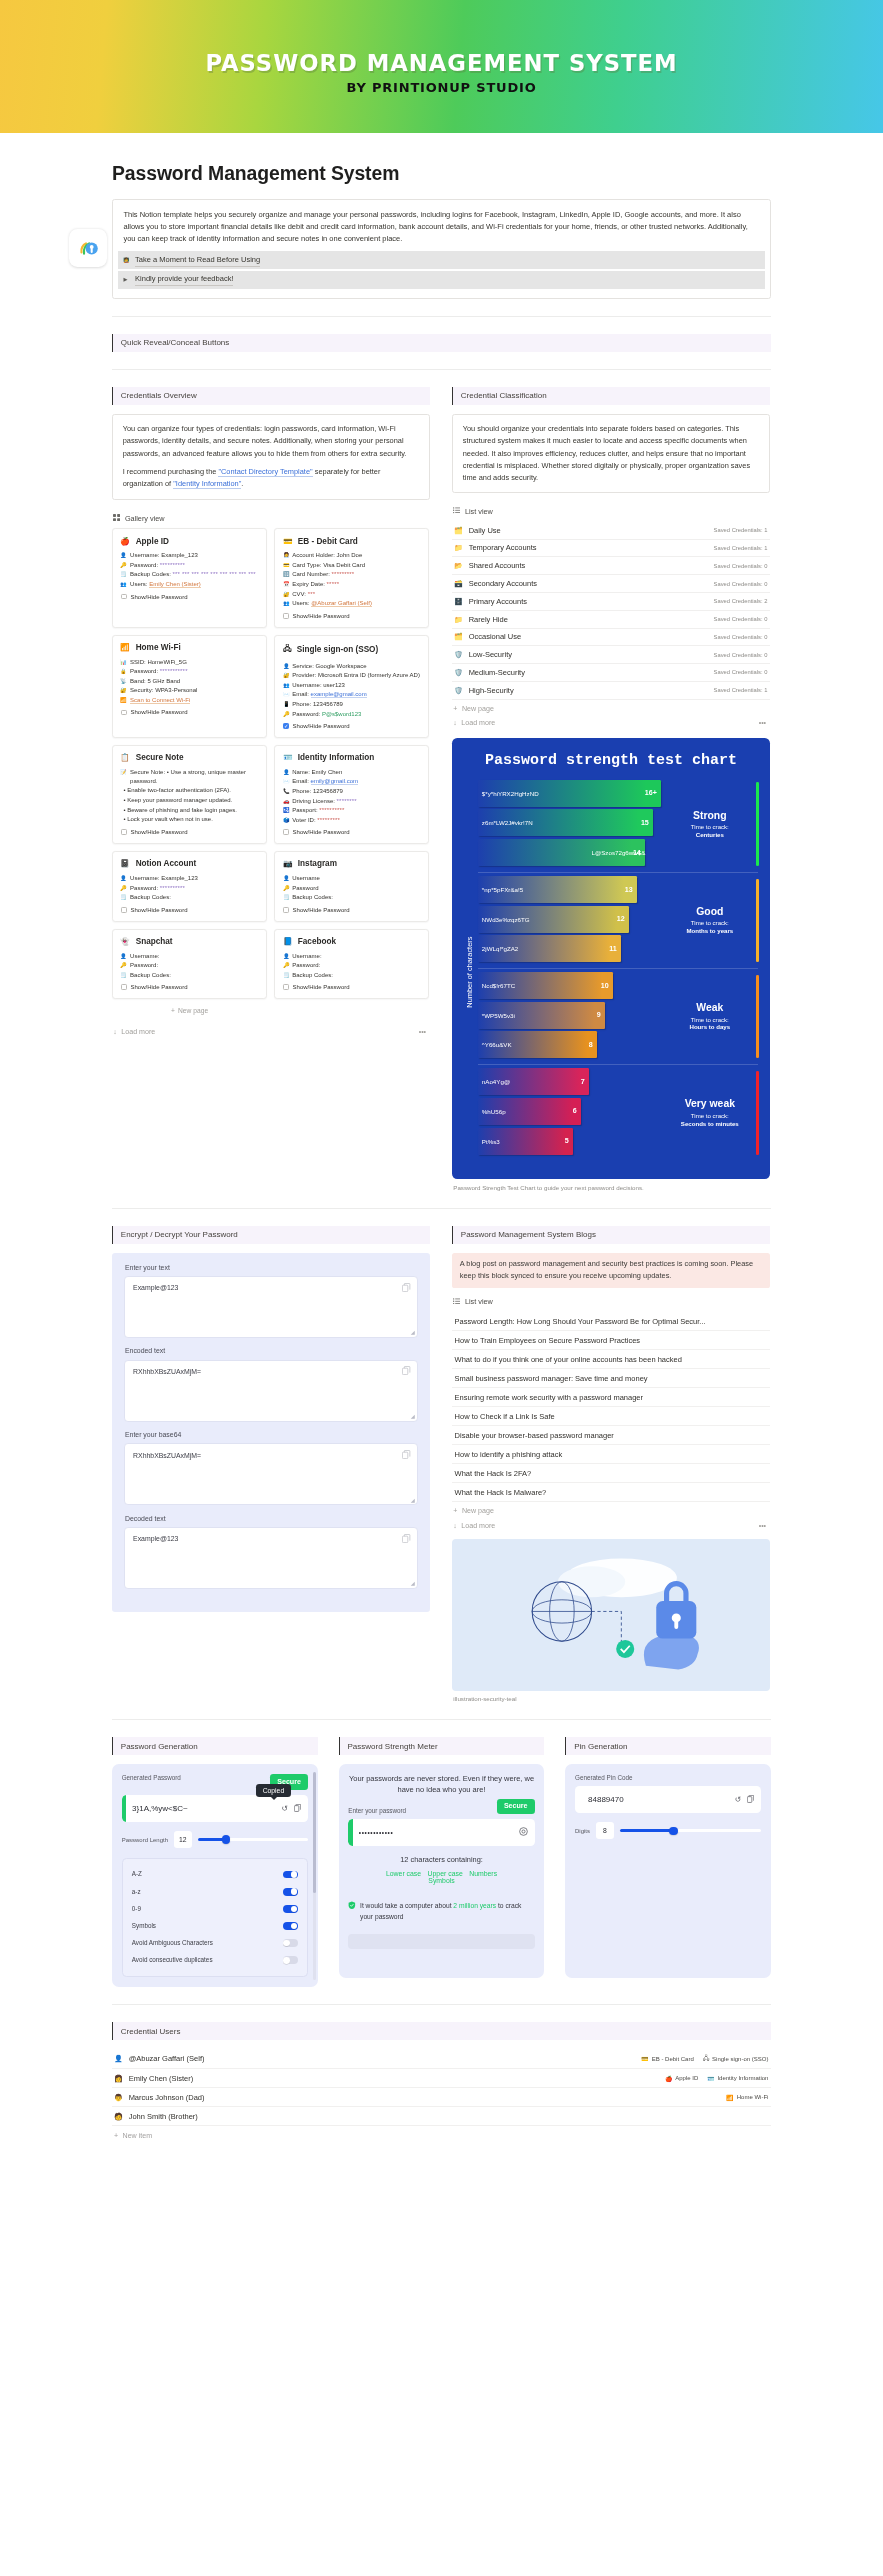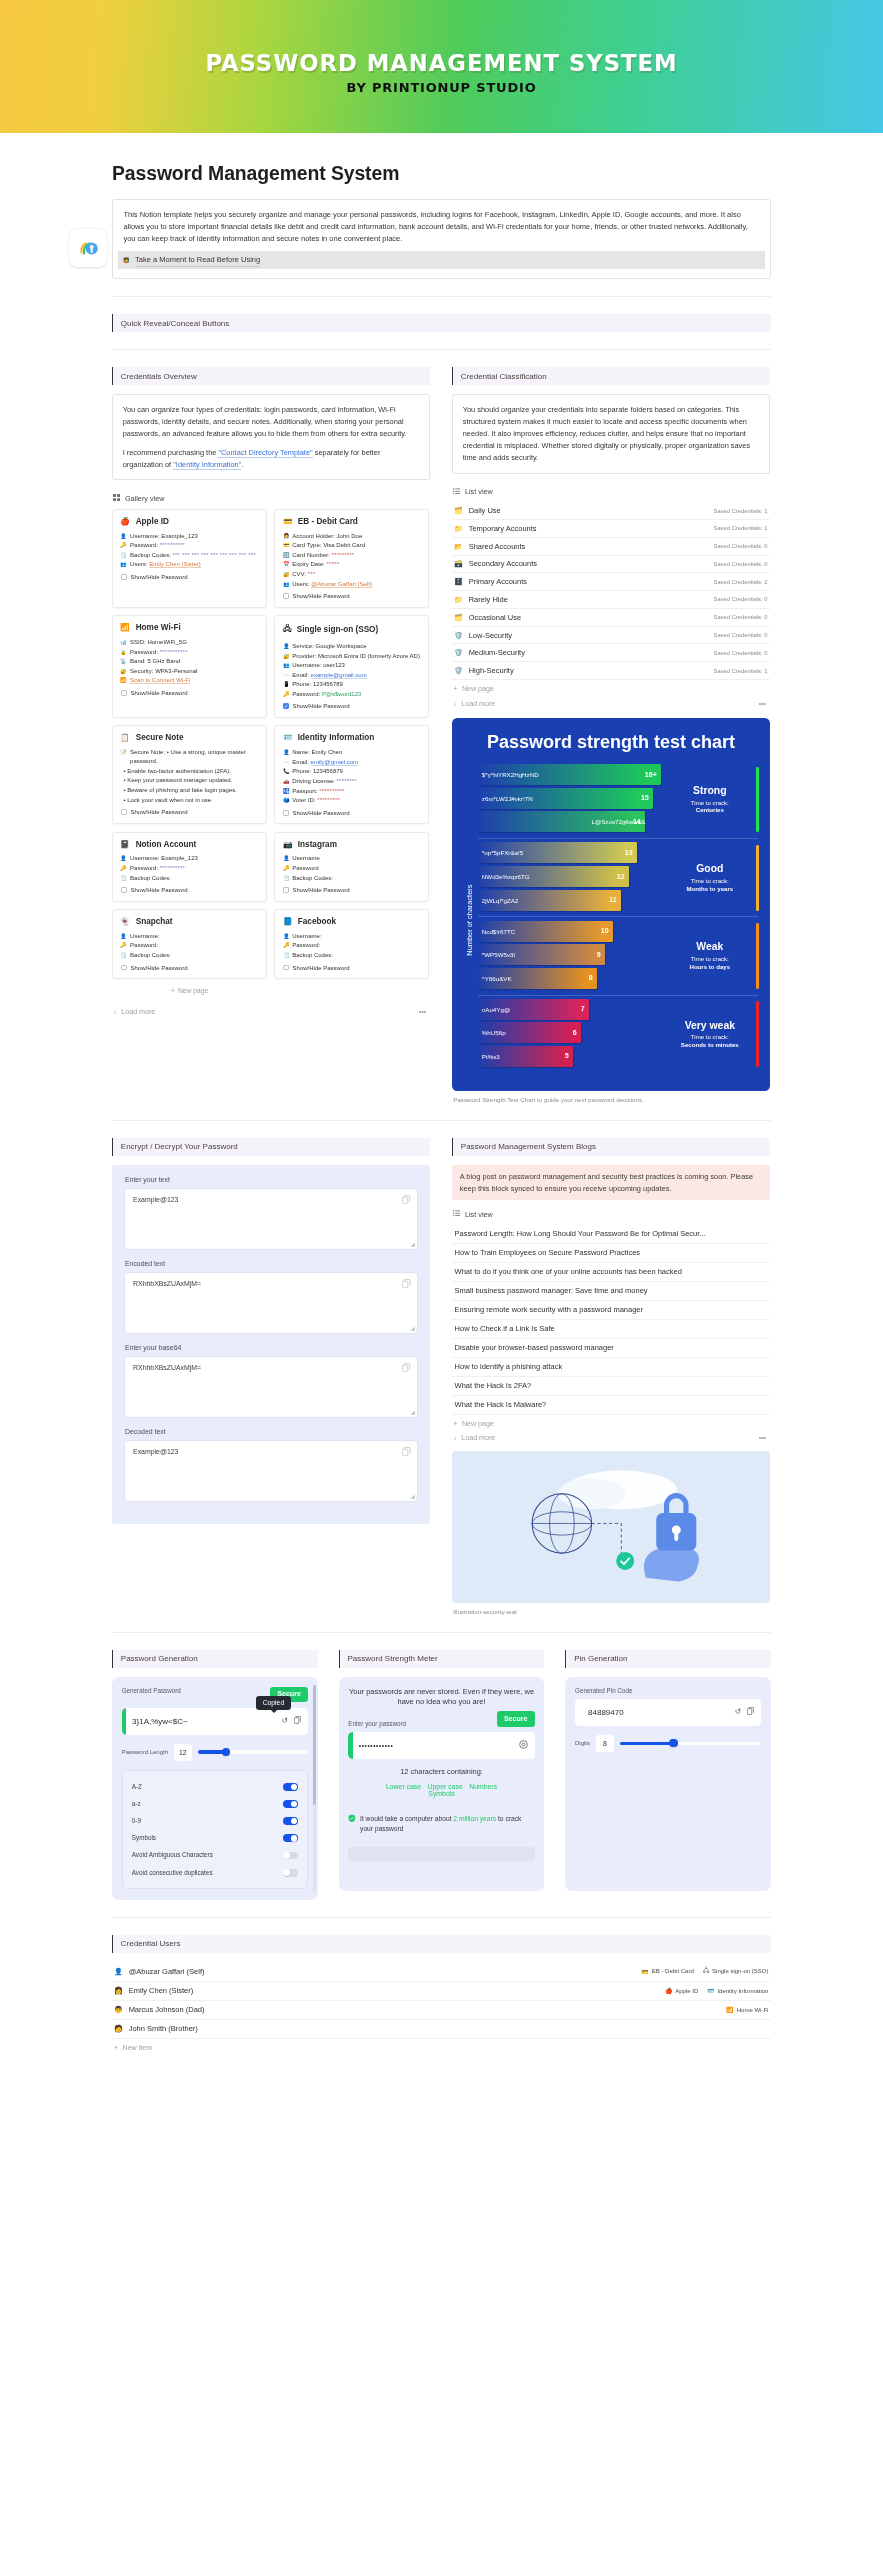--- a/index.html
+++ b/index.html
@@ -202,36 +202,36 @@
 
   
   .chartwrap {
     background:#1a3fb0;
     border-radius:5.2px;
     padding:14.2px 11.7px 15.5px 11.7px;
     margin-top:10.4px;
   }
   .chart-title {
     color:#fff; text-align:center;
-    font-size:18px; font-weight:bold;
-    font-family:Liberation Sans, sans-serif;
+    font-size:15px; font-weight:bold;
+    font-family:Liberation Mono, monospace;
     margin-bottom:11px;
   }
   .chart-body { display:flex; }
   .ylab {
     writing-mode:vertical-rl; transform:rotate(180deg);
     color:#fff; font-size:7.4px;
     display:flex; align-items:center; justify-content:center;
     width:11.7px; flex:none;
   }
   .bars-area { flex:1; padding-left:2.6px; }
   .bandrow { display:flex; }
   .bars { flex:1; }
   .bar {
-    height:21px; margin-bottom:2.6px;
+    height:27px; margin-bottom:2.6px;
     border-radius:1.3px;
     display:flex; align-items:center;
     position:relative;
     box-shadow:1px 1px 1.3px rgba(0,0,0,.22);
     color:#fff;
     font-size:6.2px;
   }
   .bar .pw { padding-left:3.9px; white-space:nowrap; }
   .bar .num { position:absolute; right:4.5px; font-weight:bold; font-size:7.1px; }
   .band {
@@ -396,20 +396,24 @@
 <div class="page">
 <div class="page-inner">
 
   <h1 class="page-title">Password Management System</h1>
 
   <div class="callout">
     <p>This Notion template helps you securely organize and manage your personal passwords, including logins for Facebook, Instagram, LinkedIn, Apple ID, Google accounts, and more. It also allows you to store important financial details like debit and credit card information, bank account details, and Wi-Fi credentials for your home, friends, or other trusted networks. Additionally, you can keep track of identity information and secure notes in one convenient place.</p>
     <div class="toggle-row">
       <span class="tri">🧑‍🏫</span>
       <span class="tlabel">Take a Moment to Read Before Using</span>
+    </div>
+    <div class="toggle-row">
+      <span class="tri">▶</span>
+      <span class="tlabel">Kindly provide your feedback!</span>
     </div>
   </div>
 
   <hr class="sep">
 
   <div class="secbar">Quick Reveal/Conceal Buttons</div>
 
   <hr class="sep">
 
   <div class="cols">

